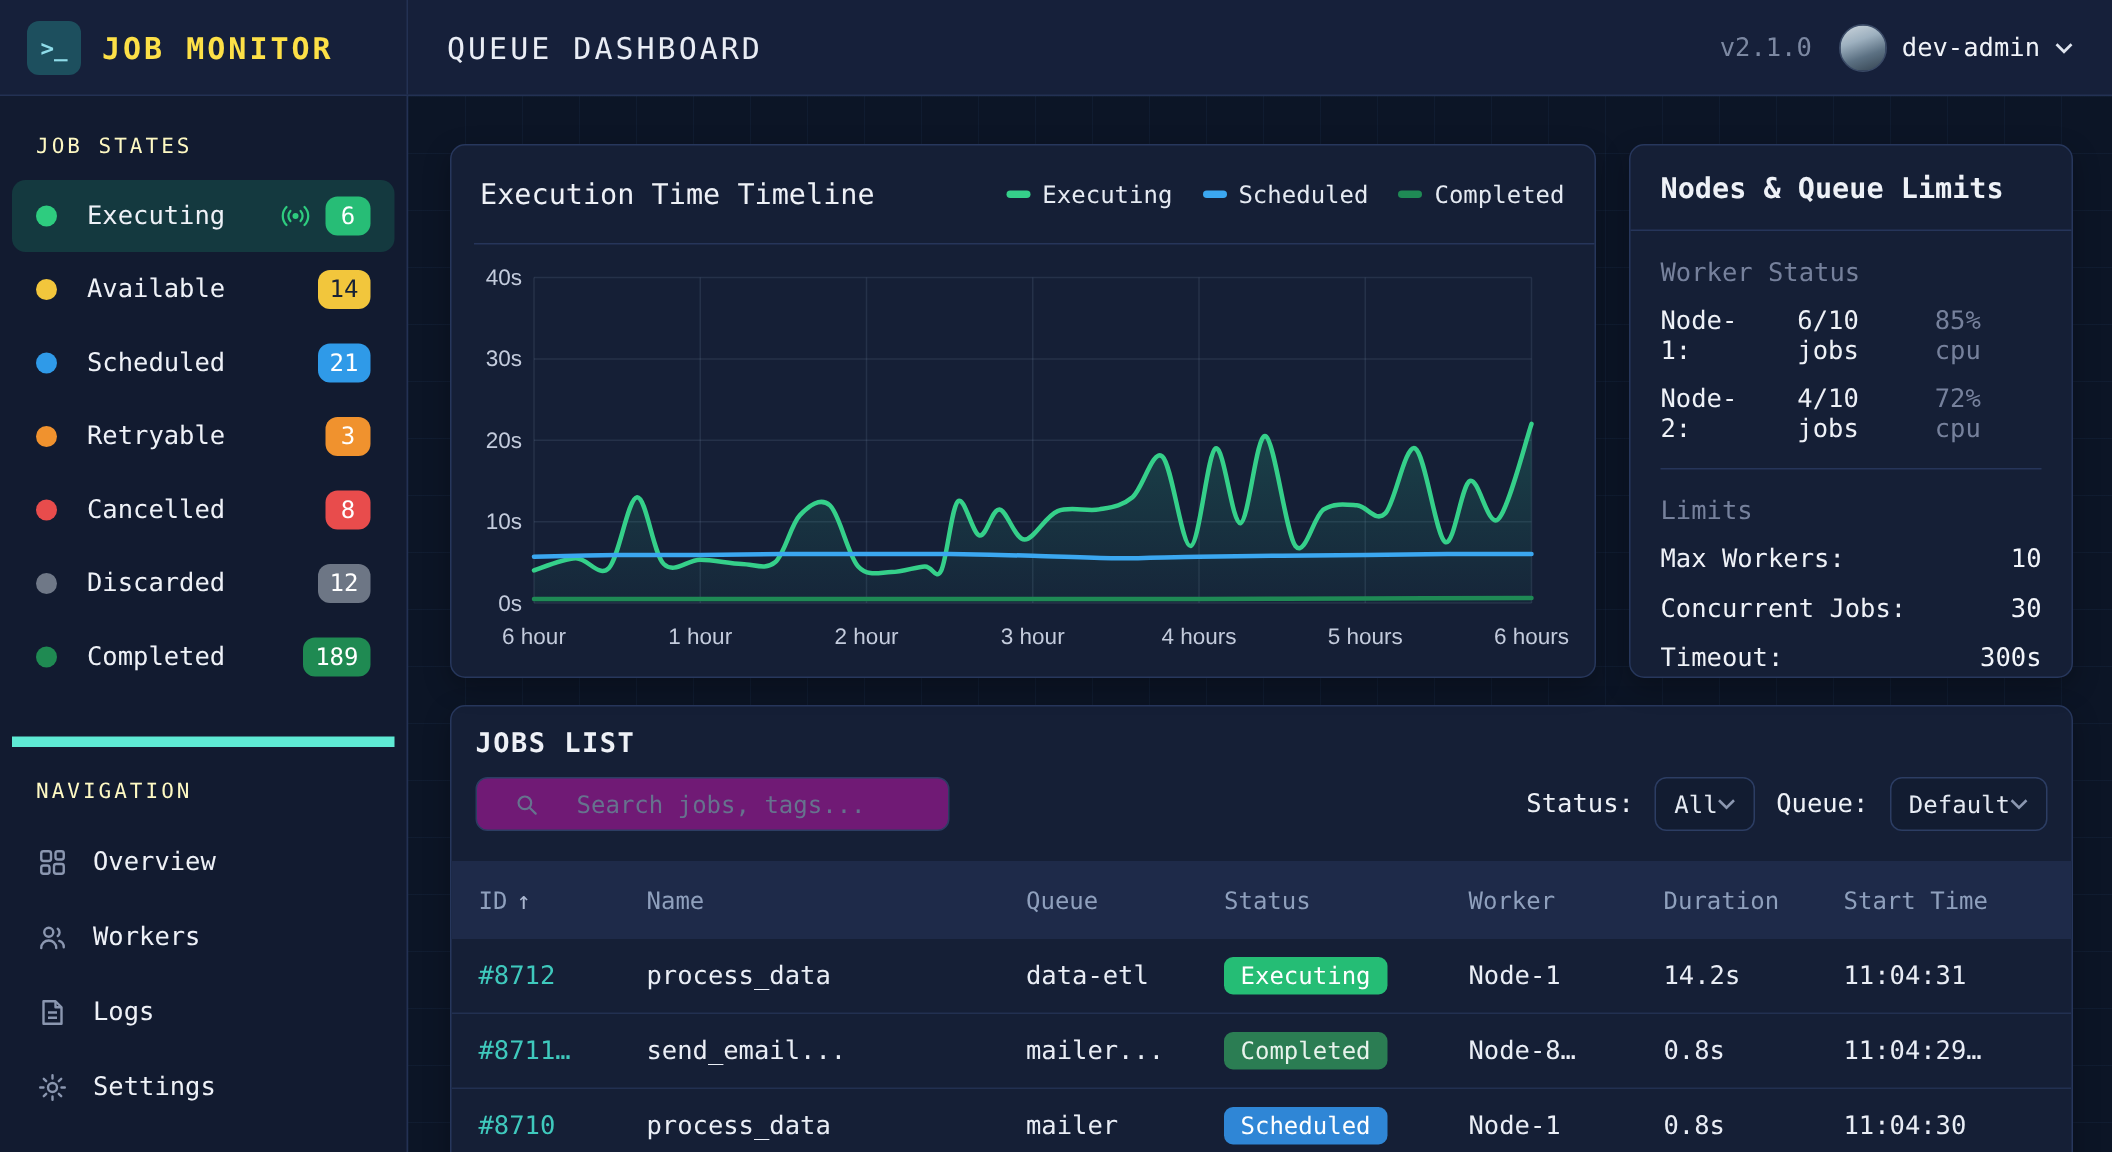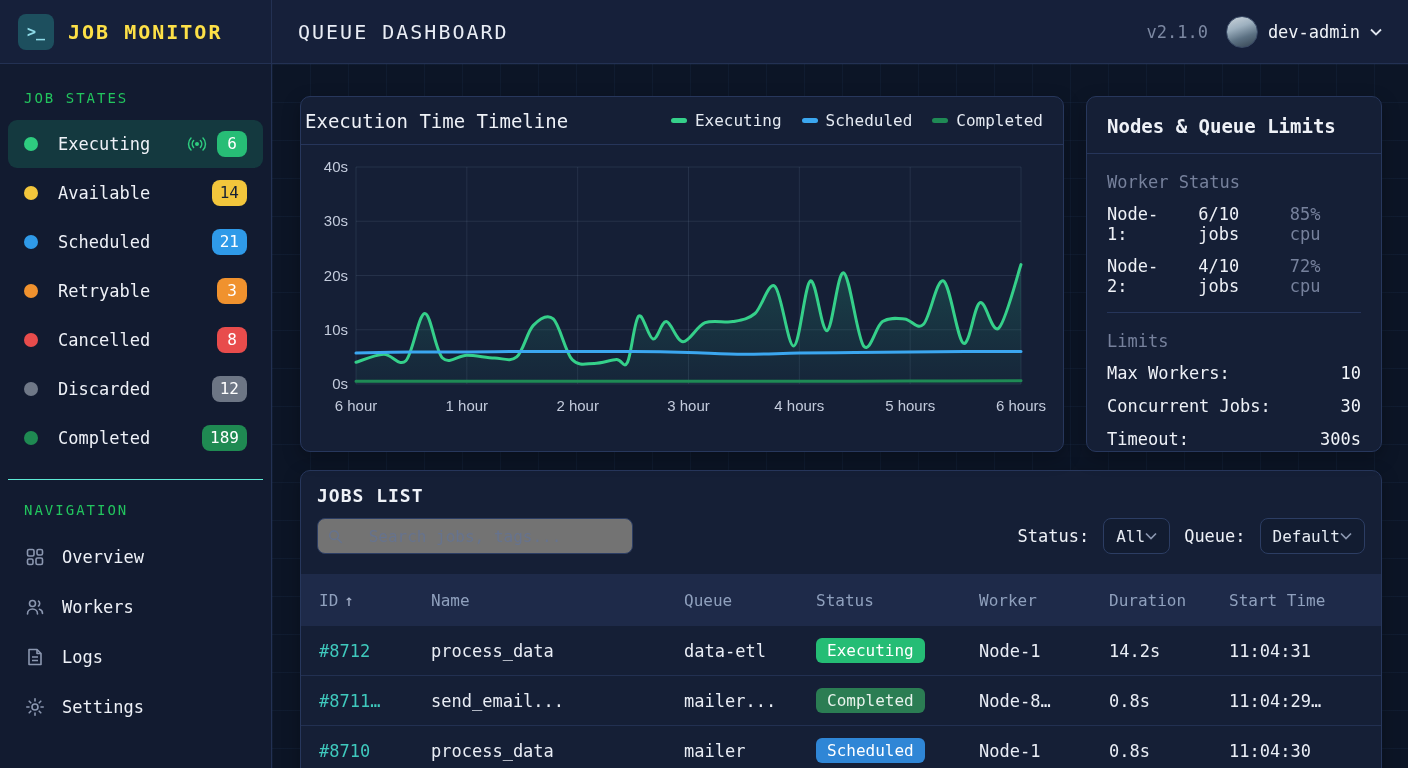--- a/index.html
+++ b/index.html
@@ -39,37 +39,37 @@
   }
   .user-name { font-size:17px; color:#f0f3f8; }
   .chev { width:12px; height:8px; }
   
   .sidebar {
     position:absolute; top:64px; left:0; width:272px; height:704px;
     background:#121b30; border-right:1px solid #233153;
     padding:26px 8px 0 8px;
   }
   .section-label {
-    color:#22c55e; font-size:14px; letter-spacing:2px; padding:0 16px; margin-bottom:14px;
+    color:#fef9c3; font-size:14px; letter-spacing:2px; padding:0 16px; margin-bottom:14px;
   }
   .state-list { list-style:none; }
   .state-item {
     height:48px; display:flex; align-items:center;
     padding:0 16px 0 16px; border-radius:9px; cursor:pointer; margin-bottom:1px;
   }
   .state-item.active { background:#14393f; }
   .state-dot { width:14px; height:14px; border-radius:50%; margin-right:20px; flex:0 0 14px; }
   .state-label { font-size:17px; color:#eef1f7; }
   .live-ico { margin-left:auto; margin-right:10px; display:flex; align-items:center; }
   .state-badge {
     min-width:30px; text-align:center; border-radius:8px;
     padding:3px 8px; font-size:16px; line-height:20px;
   }
   .state-item:not(.active) .state-badge { margin-left:auto; }
-  .nav-section { margin-top:17px; border-top:1px solid #5eead4; padding-top:22px; }
+  .nav-section { margin-top:29px; border-top:7px solid #5eead4; padding-top:22px; }
   .nav-item {
     height:50px; display:flex; align-items:center; gap:16px; padding:0 16px;
     cursor:pointer; border-radius:9px; color:#eef1f7; font-size:17px;
   }
   .nav-item svg { flex:0 0 22px; }
   
   .main {
     position:absolute; top:64px; left:272px; width:1136px; height:704px;
     background-color:#0c1526;
     background-image:
@@ -78,22 +78,23 @@
     background-size:38px 38px;
     padding:32px 26px 0 28px;
   }
   .card {
     background:#151f36; border:1px solid #27375c; border-radius:10px;
     box-shadow:0 6px 18px rgba(0,0,0,0.28);
   }
   .top-row { display:flex; gap:22px; }
   .chart-card { width:764px; height:356px; }
   .chart-head {
-    height:48px; display:flex; align-items:center; padding:0 20px 0 4px;
+    height:66px; display:flex; align-items:center; padding:0 20px 0 4px;
     border-bottom:1px solid #26355a;
+    margin-left:15px;
   }
   .chart-title { font-size:19px; color:#eef1f7; }
   .legend { margin-left:auto; display:flex; gap:20px; align-items:center; }
   .legend-item { display:flex; align-items:center; gap:8px; }
   .legend-dash { width:16px; height:5px; border-radius:3px; }
   .legend-name { font-size:16px; color:#e5eaf2; }
   .chart-body { padding:10px 12px 0 14px; }
   .grid-line { stroke:rgba(150,168,202,0.13); stroke-width:1; }
   .ytick, .xtick { font-family:"Liberation Sans", sans-serif; font-size:15px; fill:#c3cbdc; }
   
@@ -107,21 +108,21 @@
   .nodes-divider { border-top:1px solid #26355a; margin:16px 0 0 0; }
   .limit-row { display:flex; justify-content:space-between; font-size:17px; margin-bottom:13px; }
   .limit-label { color:#eef1f7; }
   .limit-value { color:#f2f5fa; }
   
   .jobs-card { margin-top:18px; width:1082px; height:340px; padding-top:14px; overflow:hidden; }
   .jobs-title { font-size:18px; letter-spacing:1px; color:#eef1f7; padding:0 16px; margin-bottom:12px; }
   .jobs-toolbar { display:flex; align-items:center; padding:0 16px; margin-bottom:20px; }
   .search-box {
     width:316px; height:36px; border:1px solid #2c3d63; border-radius:8px;
-    background:#737373; display:flex; align-items:center; padding:0 10px; gap:26px;
+    background:#701a75; display:flex; align-items:center; padding:0 26px; gap:26px;
   }
   .search-box input {
     background:transparent; border:none; outline:none; color:#dbe2ee;
     font-family:"DejaVu Sans Mono", monospace; font-size:16px; width:100%;
   }
   .search-box input::placeholder { color:#66738e; }
   .filters { margin-left:auto; display:flex; align-items:center; gap:14px; }
   .filter-label { font-size:17px; color:#eef1f7; }
   .select {
     border:1px solid #2c3d63; border-radius:8px; background:#121c31;

